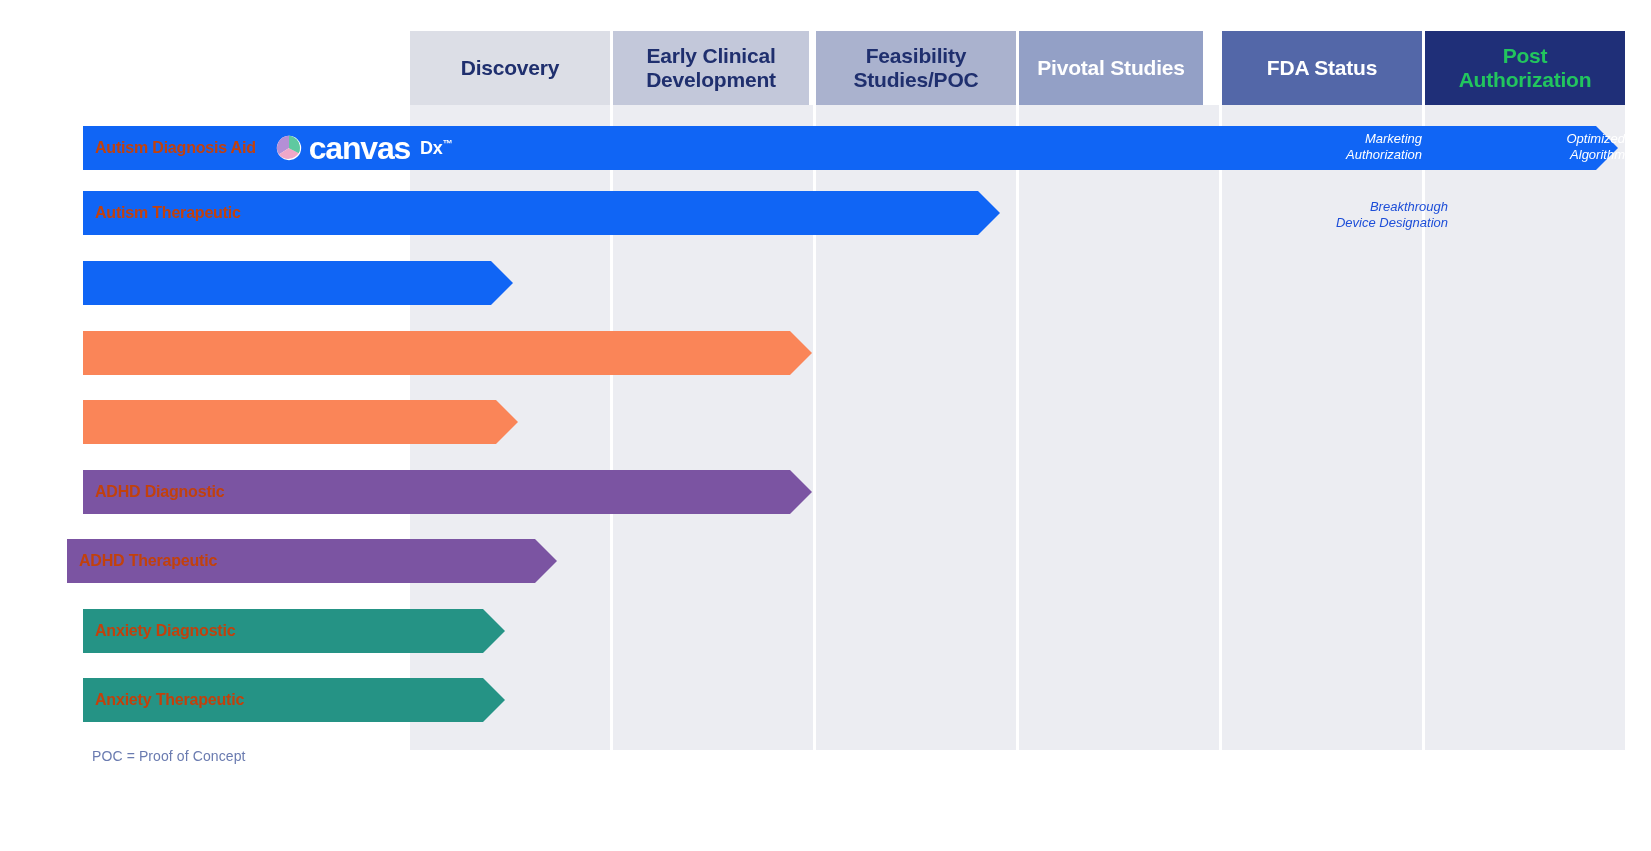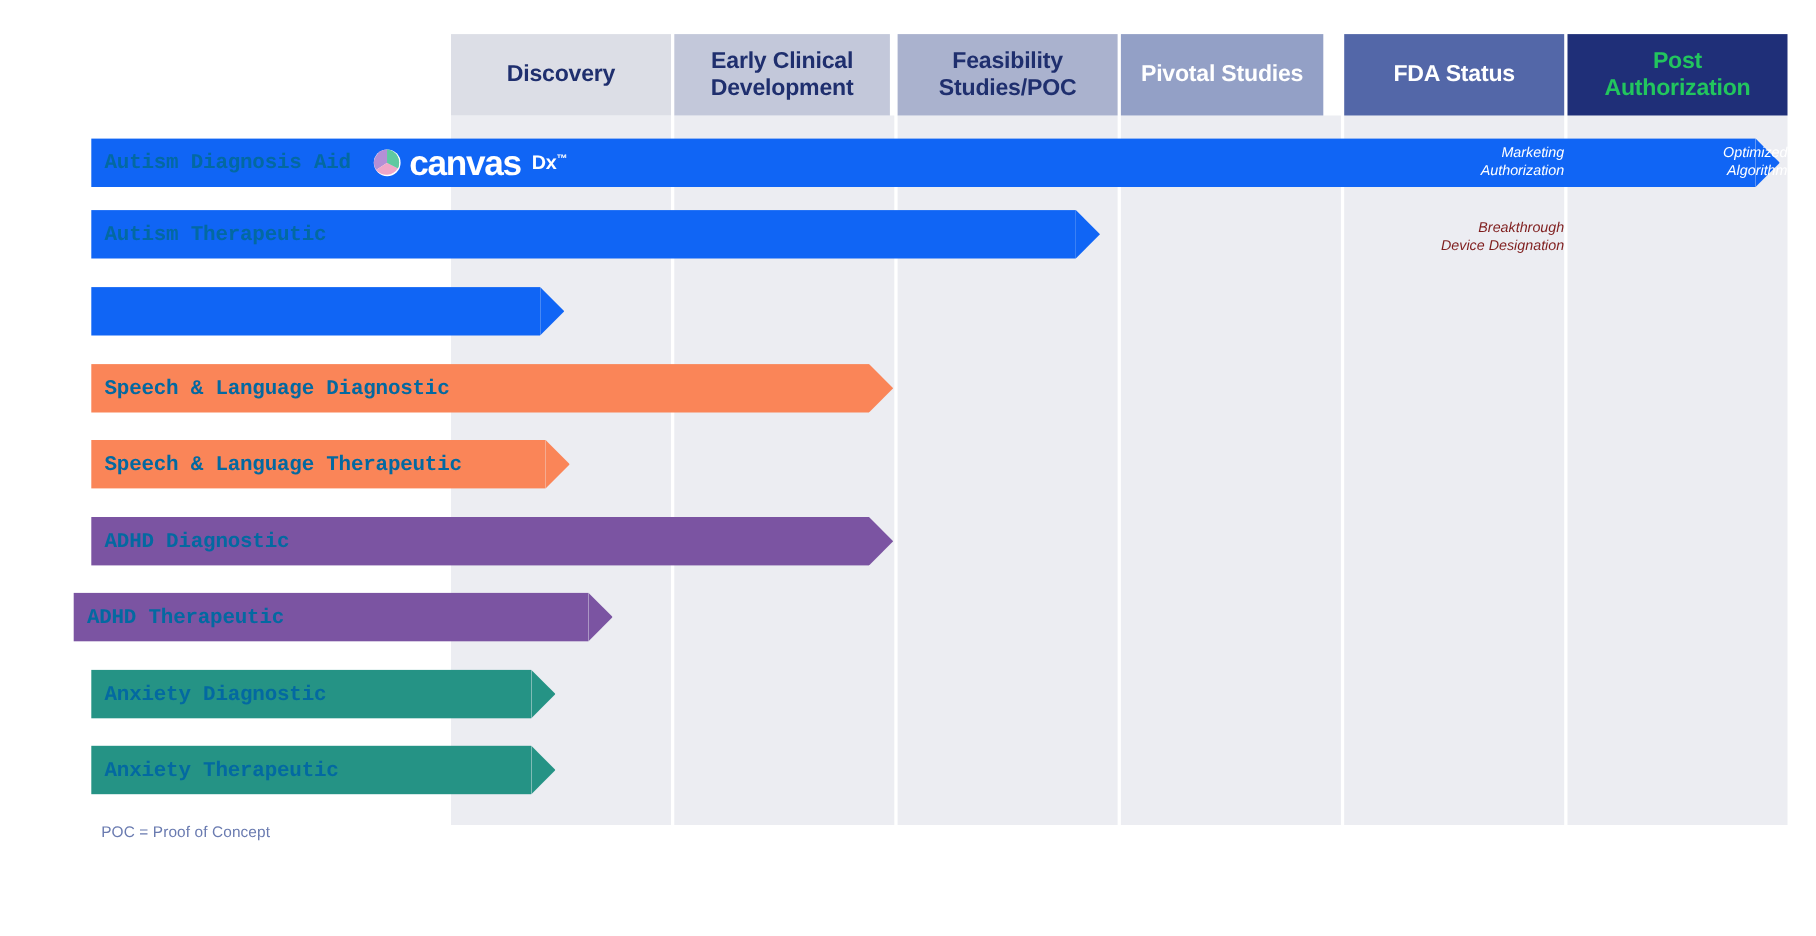--- a/index.html
+++ b/index.html
@@ -65,27 +65,26 @@
   }
   .bar-tip {
     position: absolute;
     top: 0;
     width: 22px;
     height: 44px;
   }
   .bar-label {
     position: relative;
     z-index: 3;
-    color: #0369a1;
-    font-size: 19px;
+    color: #c2410c;
+    font-size: 16px;
     font-weight: bold;
     letter-spacing: -0.2px;
     white-space: nowrap;
     padding-left: 12px;
-    font-family: Liberation Mono, monospace;
   }
 
   
   .logo-wrap {
     position: relative;
     z-index: 3;
     display: flex;
     align-items: center;
     margin-left: 20px;
     gap: 7px;
@@ -120,21 +119,21 @@
   .annot {
     position: absolute;
     text-align: right;
     font-style: italic;
     font-size: 13px;
     line-height: 1.25;
     z-index: 4;
     white-space: pre-line;
   }
   .annot.on-bar { color: #ffffff; }
-  .annot.off-bar { color: #7f1d1d; }
+  .annot.off-bar { color: #1d4ed8; padding-left: 26px; }
 
   
   .footnote {
     position: absolute;
     left: 92px;
     top: 748px;
     font-size: 14px;
     color: #6a7bb0;
     letter-spacing: 0.1px;
   }
@@ -203,28 +202,26 @@
       <div class="row" style="top: 261px; width: 1651px;">
         <div class="bar" style="left: 83px; width: 430px;">
           <div class="bar-body" style="width: 408px; background: rgb(16, 101, 245);"></div>
           <div class="bar-tip" style="left: 408px; background: rgb(16, 101, 245); clip-path: polygon(0px 0px, 100% 50%, 0px 100%);"></div>
         </div>
       </div>
       <div class="row" style="top: 331px; width: 1651px;">
         <div class="bar" style="left: 83px; width: 729px;">
           <div class="bar-body" style="width: 707px; background: rgb(250, 133, 88);"></div>
           <div class="bar-tip" style="left: 707px; background: rgb(250, 133, 88); clip-path: polygon(0px 0px, 100% 50%, 0px 100%);"></div>
-          <span class="bar-label">Speech &amp; Language Diagnostic</span>
         </div>
       </div>
       <div class="row" style="top: 400px; width: 1651px;">
         <div class="bar" style="left: 83px; width: 435px;">
           <div class="bar-body" style="width: 413px; background: rgb(250, 133, 88);"></div>
           <div class="bar-tip" style="left: 413px; background: rgb(250, 133, 88); clip-path: polygon(0px 0px, 100% 50%, 0px 100%);"></div>
-          <span class="bar-label">Speech &amp; Language Therapeutic</span>
         </div>
       </div>
       <div class="row" style="top: 470px; width: 1651px;">
         <div class="bar" style="left: 83px; width: 611px;">
           <div class="bar-body" style="width: 707px; background: rgb(123, 84, 162);"></div>
           <div class="bar-tip" style="left: 707px; background: rgb(123, 84, 162); clip-path: polygon(0px 0px, 100% 50%, 0px 100%);"></div>
           <span class="bar-label">ADHD Diagnostic</span>
         </div>
       </div>
       <div class="row" style="top: 539px; width: 1651px;">

